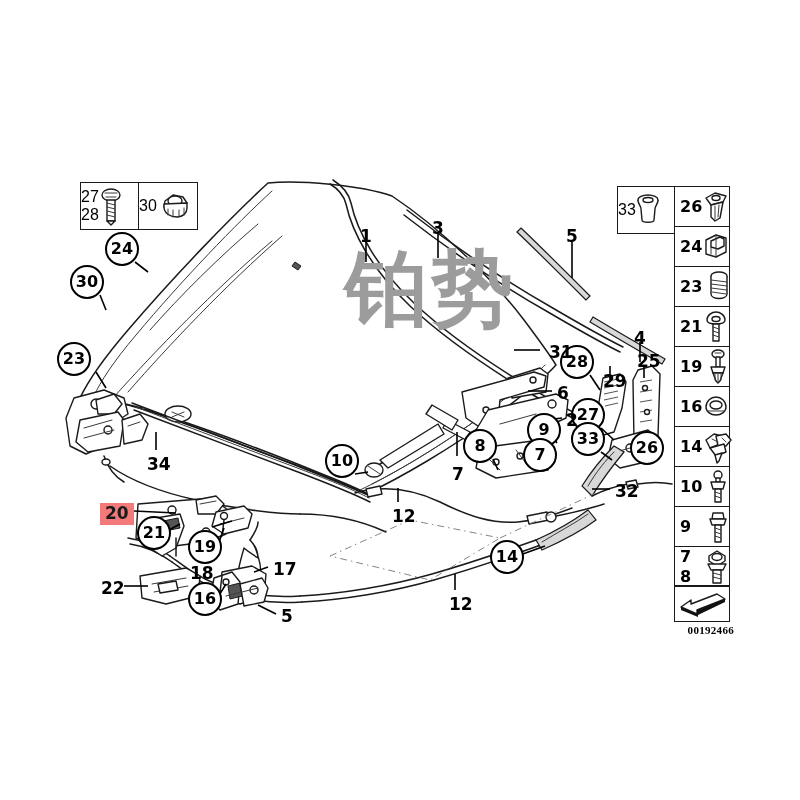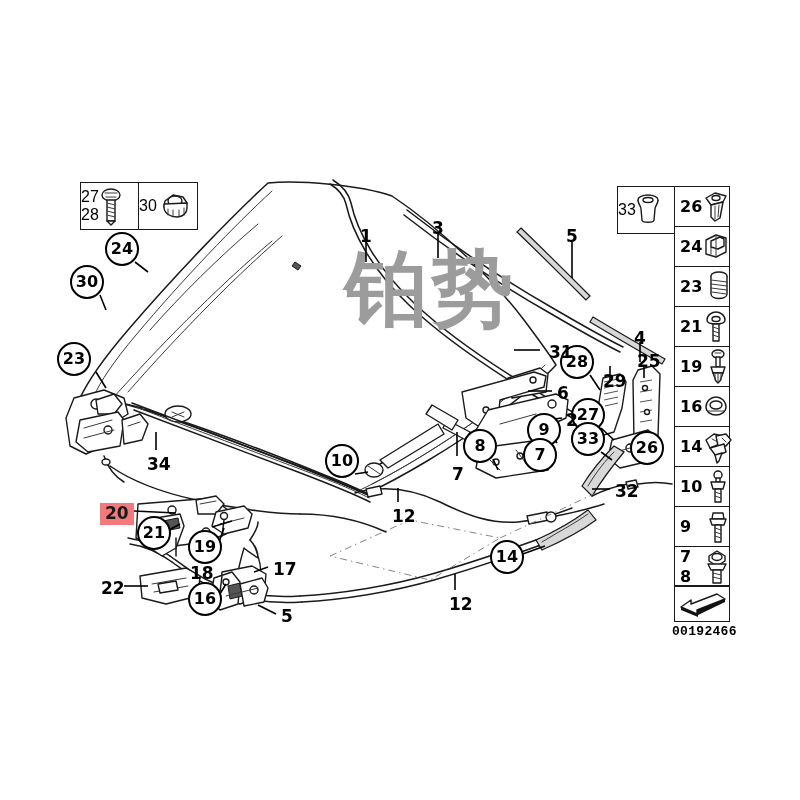--- a/index.html
+++ b/index.html
@@ -53,23 +53,23 @@
   .tl-legend .half:last-child{border-right:none;}
 
   .tr-legend{left:617px;top:186px;width:58px;height:48px;display:flex;}
   .tr-legend .cellfull{width:100%;display:flex;align-items:center;}
 
   .r-legend{left:674px;top:186px;width:56px;height:400px;}
   .r-legend .lcell{height:40px;}
 
   .idbox{position:absolute;left:674px;top:586px;width:56px;height:36px;border:1.6px solid #1a1a1a;
          box-sizing:border-box;display:flex;align-items:center;justify-content:center;z-index:9;background:#fff;}
-  .idtext{position:absolute;left:672px;top:624px;width:62px;text-align:left;
-          font-size:13px;font-weight:700;letter-spacing:.3px;z-index:9;
-          font-family:Liberation Mono, monospace;}
+  .idtext{position:absolute;left:672px;top:624px;width:62px;text-align:right;
+          font-size:11px;font-weight:700;letter-spacing:.3px;z-index:9;
+          font-family:Liberation Serif, serif;}
 
   svg{display:block;}
   .s-out{fill:none;stroke:#1a1a1a;stroke-width:1.5;stroke-linejoin:round;stroke-linecap:round;}
   .s-thin{fill:none;stroke:#3a3a3a;stroke-width:1;stroke-linejoin:round;stroke-linecap:round;}
   .s-fill{fill:#ffffff;stroke:#1a1a1a;stroke-width:1.4;stroke-linejoin:round;}
   .s-grey{fill:#d8d8d8;stroke:#1a1a1a;stroke-width:1.2;}
   .s-dark{fill:#555;stroke:#1a1a1a;stroke-width:1;}
   .s-dash{fill:none;stroke:#777;stroke-width:0.9;stroke-dasharray:7 4 1.5 4;}
   .s-hatch{fill:none;stroke:#1a1a1a;stroke-width:.75;}
 </style>

